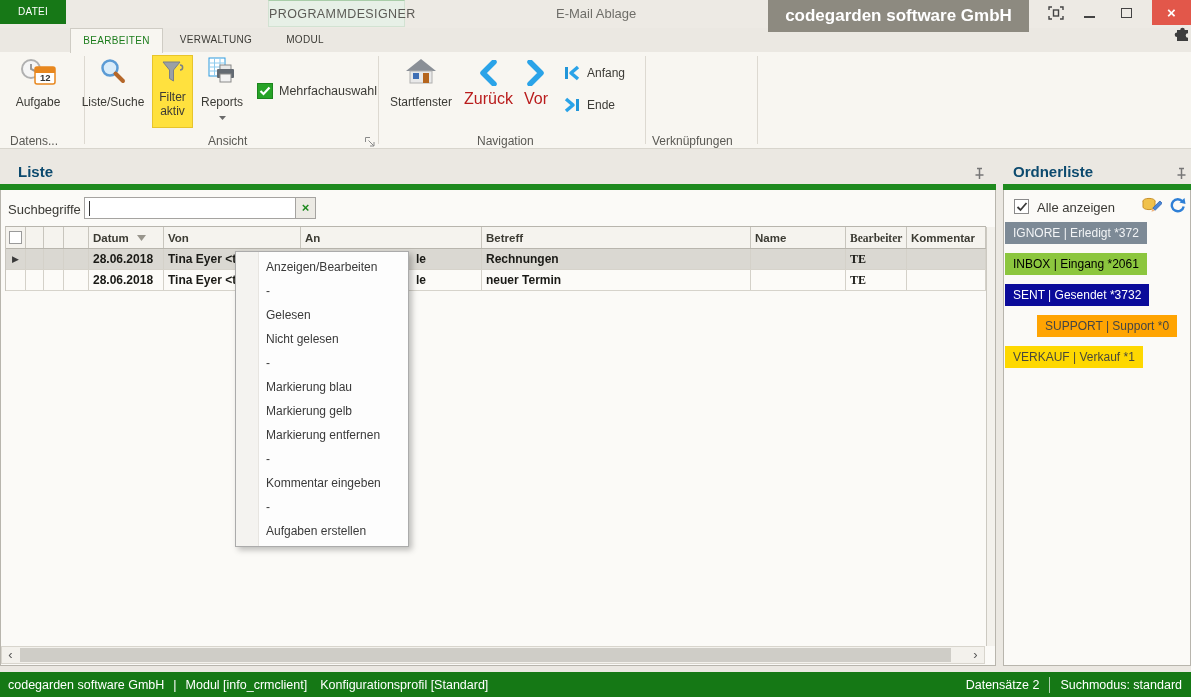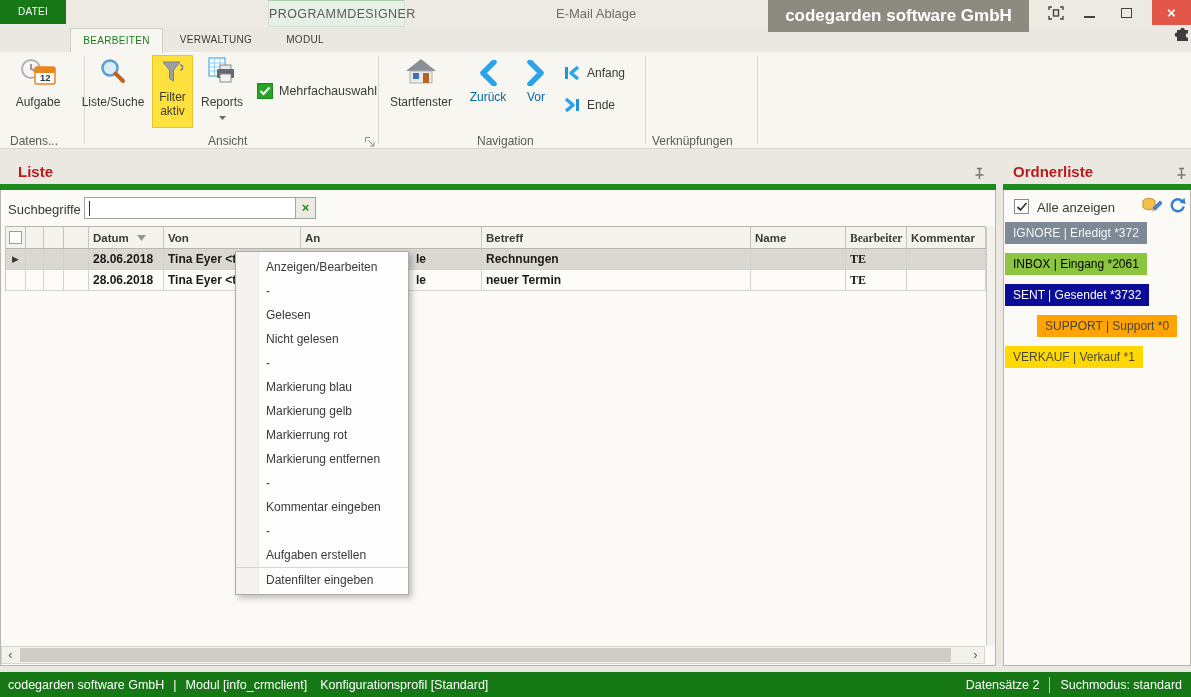--- a/index.html
+++ b/index.html
@@ -36,26 +36,26 @@
   
   .ribbon { left:0; top:52px; width:1191px; height:97px; background:#f8f6f1; border-bottom:1px solid #d8d5cd; }
   .vsep { position:absolute; top:4px; width:1px; height:88px; background:#ddd9d1; }
   .bigbtn { position:absolute; top:3px; height:76px; text-align:center; font-size:12px; color:#3c3b36; cursor:default; }
   .bigbtn .ic { display:block; margin:2px auto 2px auto; height:36px; }
   .grp-label { position:absolute; top:82px; font-size:12px; color:#5a5954; }
   .filterbtn { background:#ffe13e; border:1px solid #e7c42c; }
   .cb-green { position:absolute; left:257px; top:31px; width:16px; height:16px; background:#27a327; border:1px solid #1d851d;
               display:flex; align-items:center; justify-content:center; cursor:default; }
   .cb-label { position:absolute; left:279px; top:32px; font-size:12.5px; color:#3c3b36; }
-  .navbtn { position:absolute; top:3px; text-align:center; font-size:12px; color:#0369a1; cursor:default; }
+  .navbtn { position:absolute; top:3px; text-align:center; font-size:16px; color:#b91c1c; cursor:default; }
   .jumpbtn { position:absolute; font-size:12px; color:#3c3b36; display:flex; align-items:center; gap:6px; cursor:default; }
   .launcher { position:absolute; left:364px; top:82px; width:12px; height:12px; cursor:default; }
 
   
-  .panel-title { font-size:15px; font-weight:bold; color:#b91c1c; }
+  .panel-title { font-size:15px; font-weight:bold; color:#0c4a6e; }
   .greenbar { height:6px; background:#1e8a1e; }
   .panel-body { background:#fbfaf7; border:1px solid #b8b5ad; border-top:none; }
 
   
   .search-label { left:8px; top:202px; font-size:13px; color:#3b3a35; }
   .search-input { left:84px; top:197px; width:212px; height:22px; background:#fff; border:1px solid #a5a3a0; }
   .caret { position:absolute; left:4px; top:3px; width:1px; height:15px; background:#333; }
   .clear-btn { left:295px; top:197px; width:21px; height:22px; background:#eceae4; border:1px solid #a5a3a0;
                color:#1e8a1e; font-weight:bold; font-size:13px; text-align:center; line-height:20px; cursor:default; }
 
@@ -350,27 +350,25 @@
 
   <div class="abs cmenu">
     <div class="cmenu-gutter"></div>
     <div class="mitem">Anzeigen/Bearbeiten</div>
     <div class="mitem">-</div>
     <div class="mitem">Gelesen</div>
     <div class="mitem">Nicht gelesen</div>
     <div class="mitem">-</div>
     <div class="mitem">Markierung blau</div>
     <div class="mitem">Markierung gelb</div>
-    <div class="mitem">Markierrung rot</div>
     <div class="mitem">Markierung entfernen</div>
     <div class="mitem">-</div>
     <div class="mitem">Kommentar eingeben</div>
     <div class="mitem">-</div>
     <div class="mitem">Aufgaben erstellen</div>
-    <div class="mitem sep-above">Datenfilter eingeben</div>
   </div>
 
   <span class="abs panel-title" style="left:1013px;top:163px">Ordnerliste</span>
   <span class="abs pin" style="left:1176px;top:166px">
     <svg width="11" height="13">
         <g stroke="#777" stroke-width="1.5" fill="none">
           <line x1="3" y1="1.5" x2="8" y2="1.5"></line>
           <line x1="5.5" y1="1.5" x2="5.5" y2="8"></line>
           <line x1="1.5" y1="8" x2="9.5" y2="8"></line>
           <line x1="5.5" y1="8" x2="5.5" y2="12"></line>

